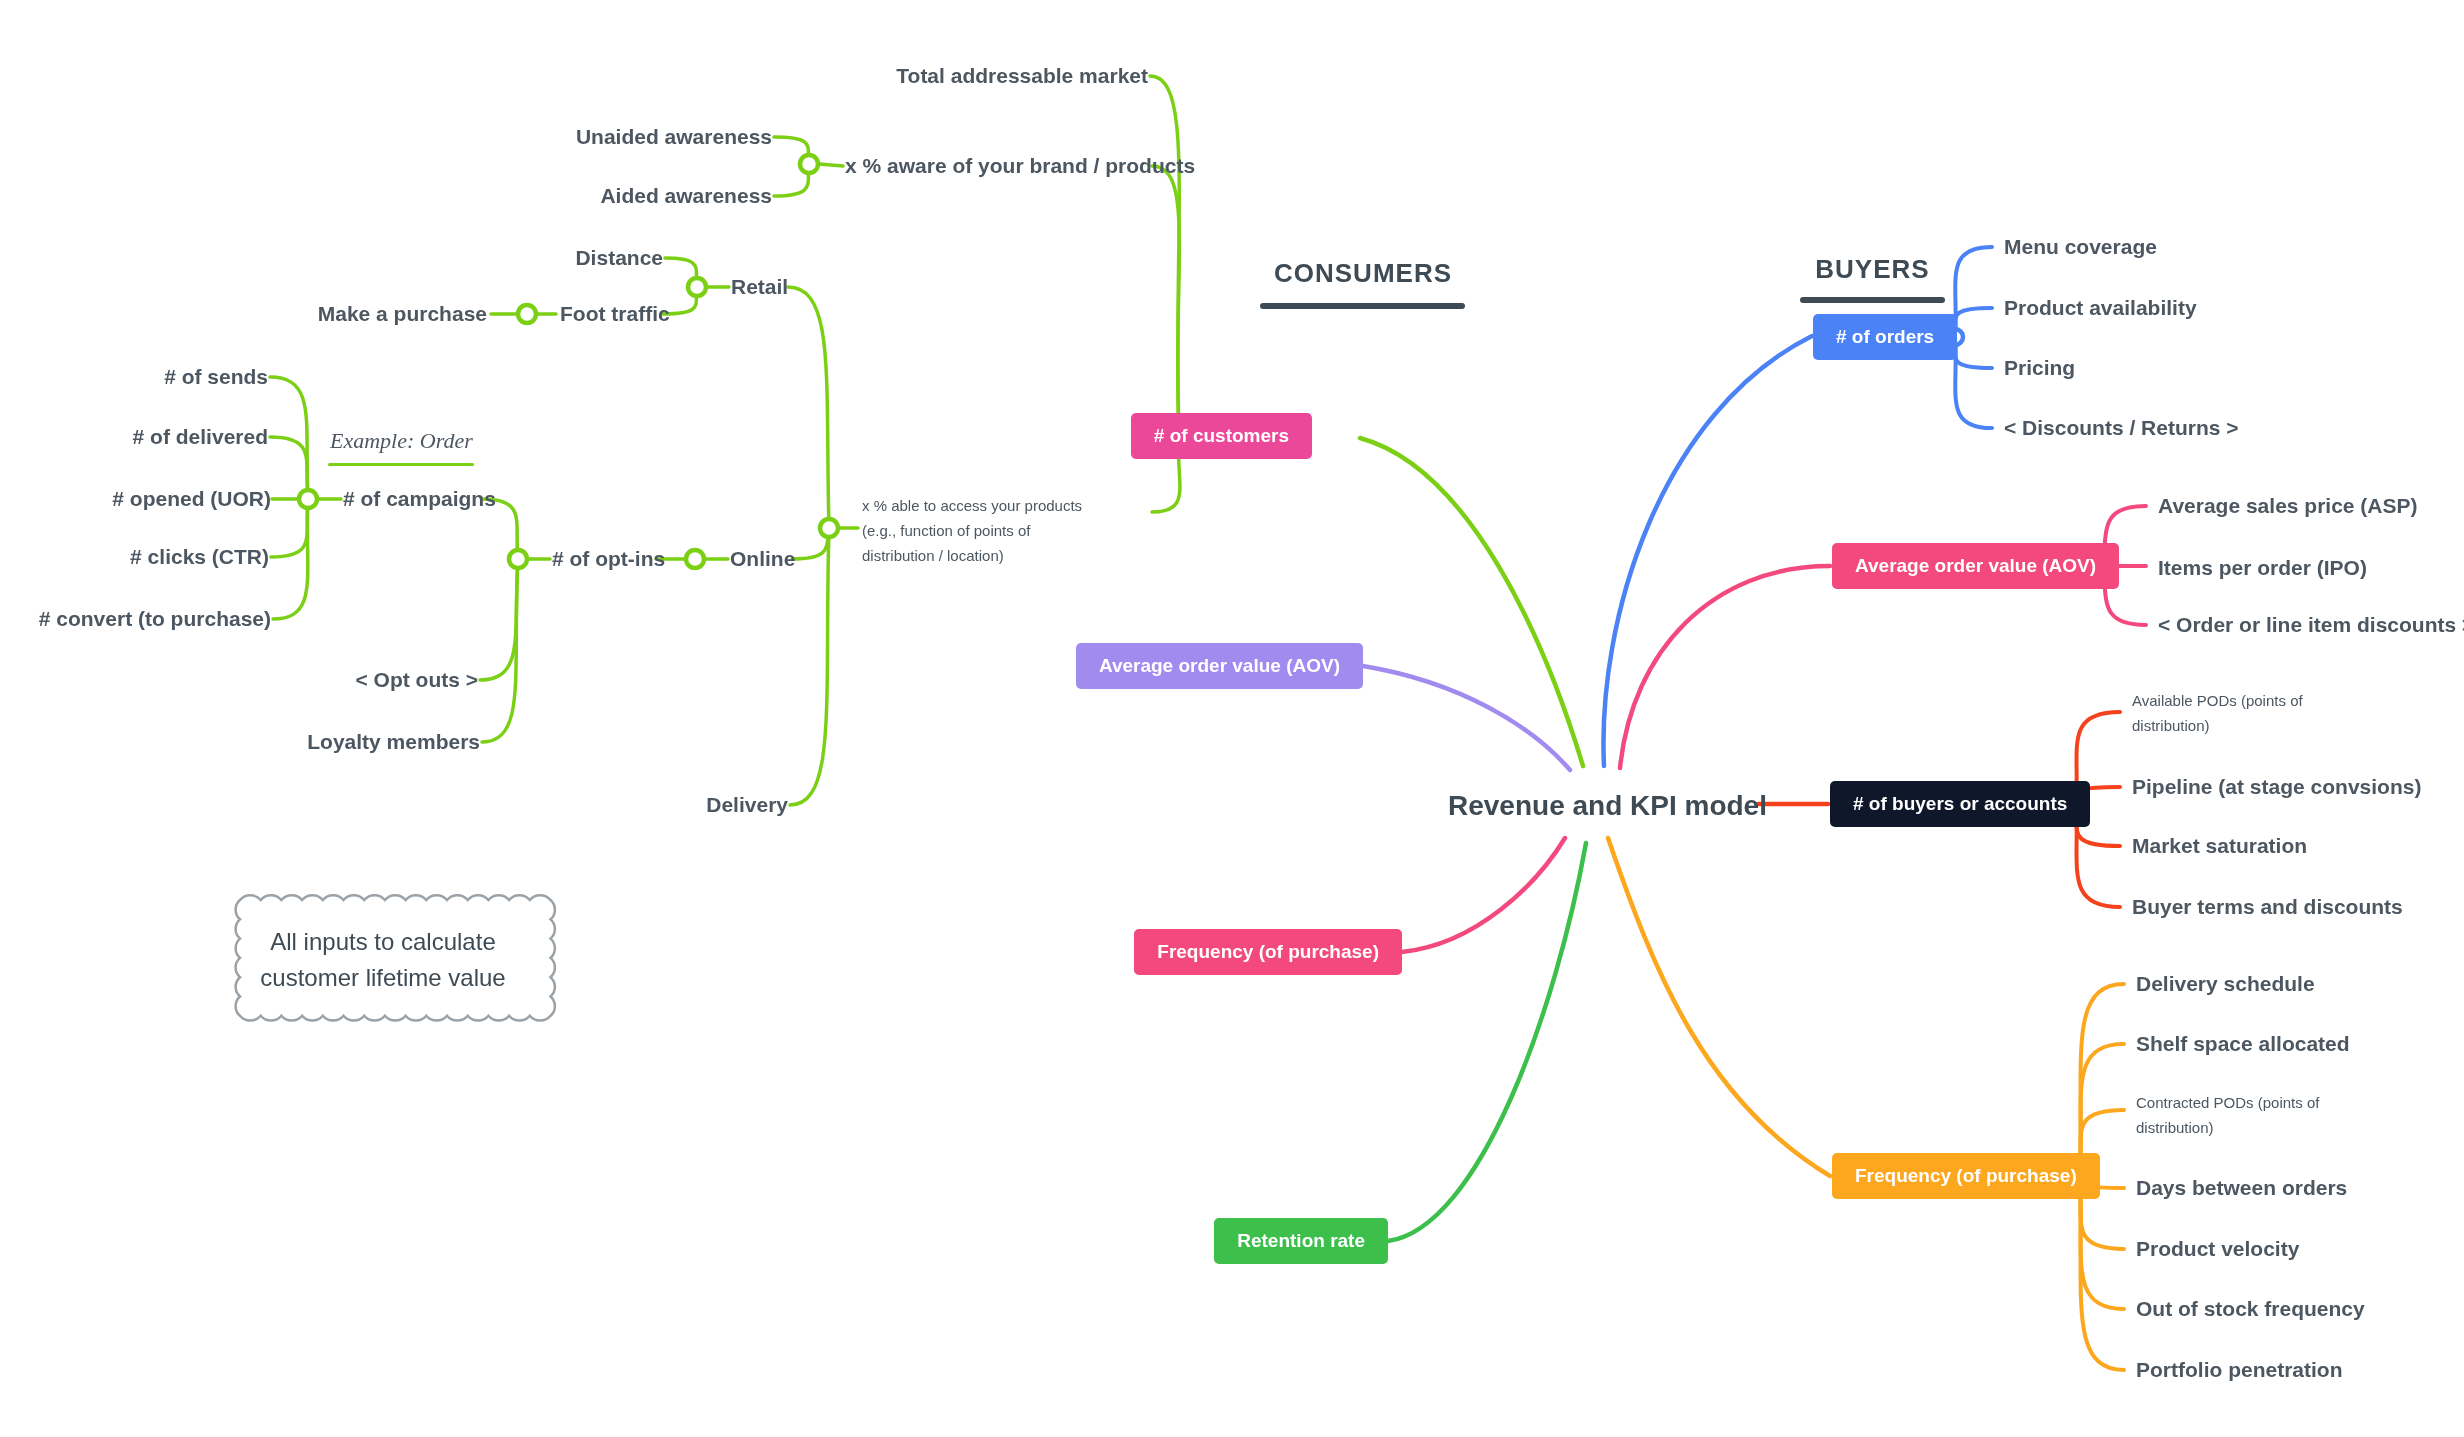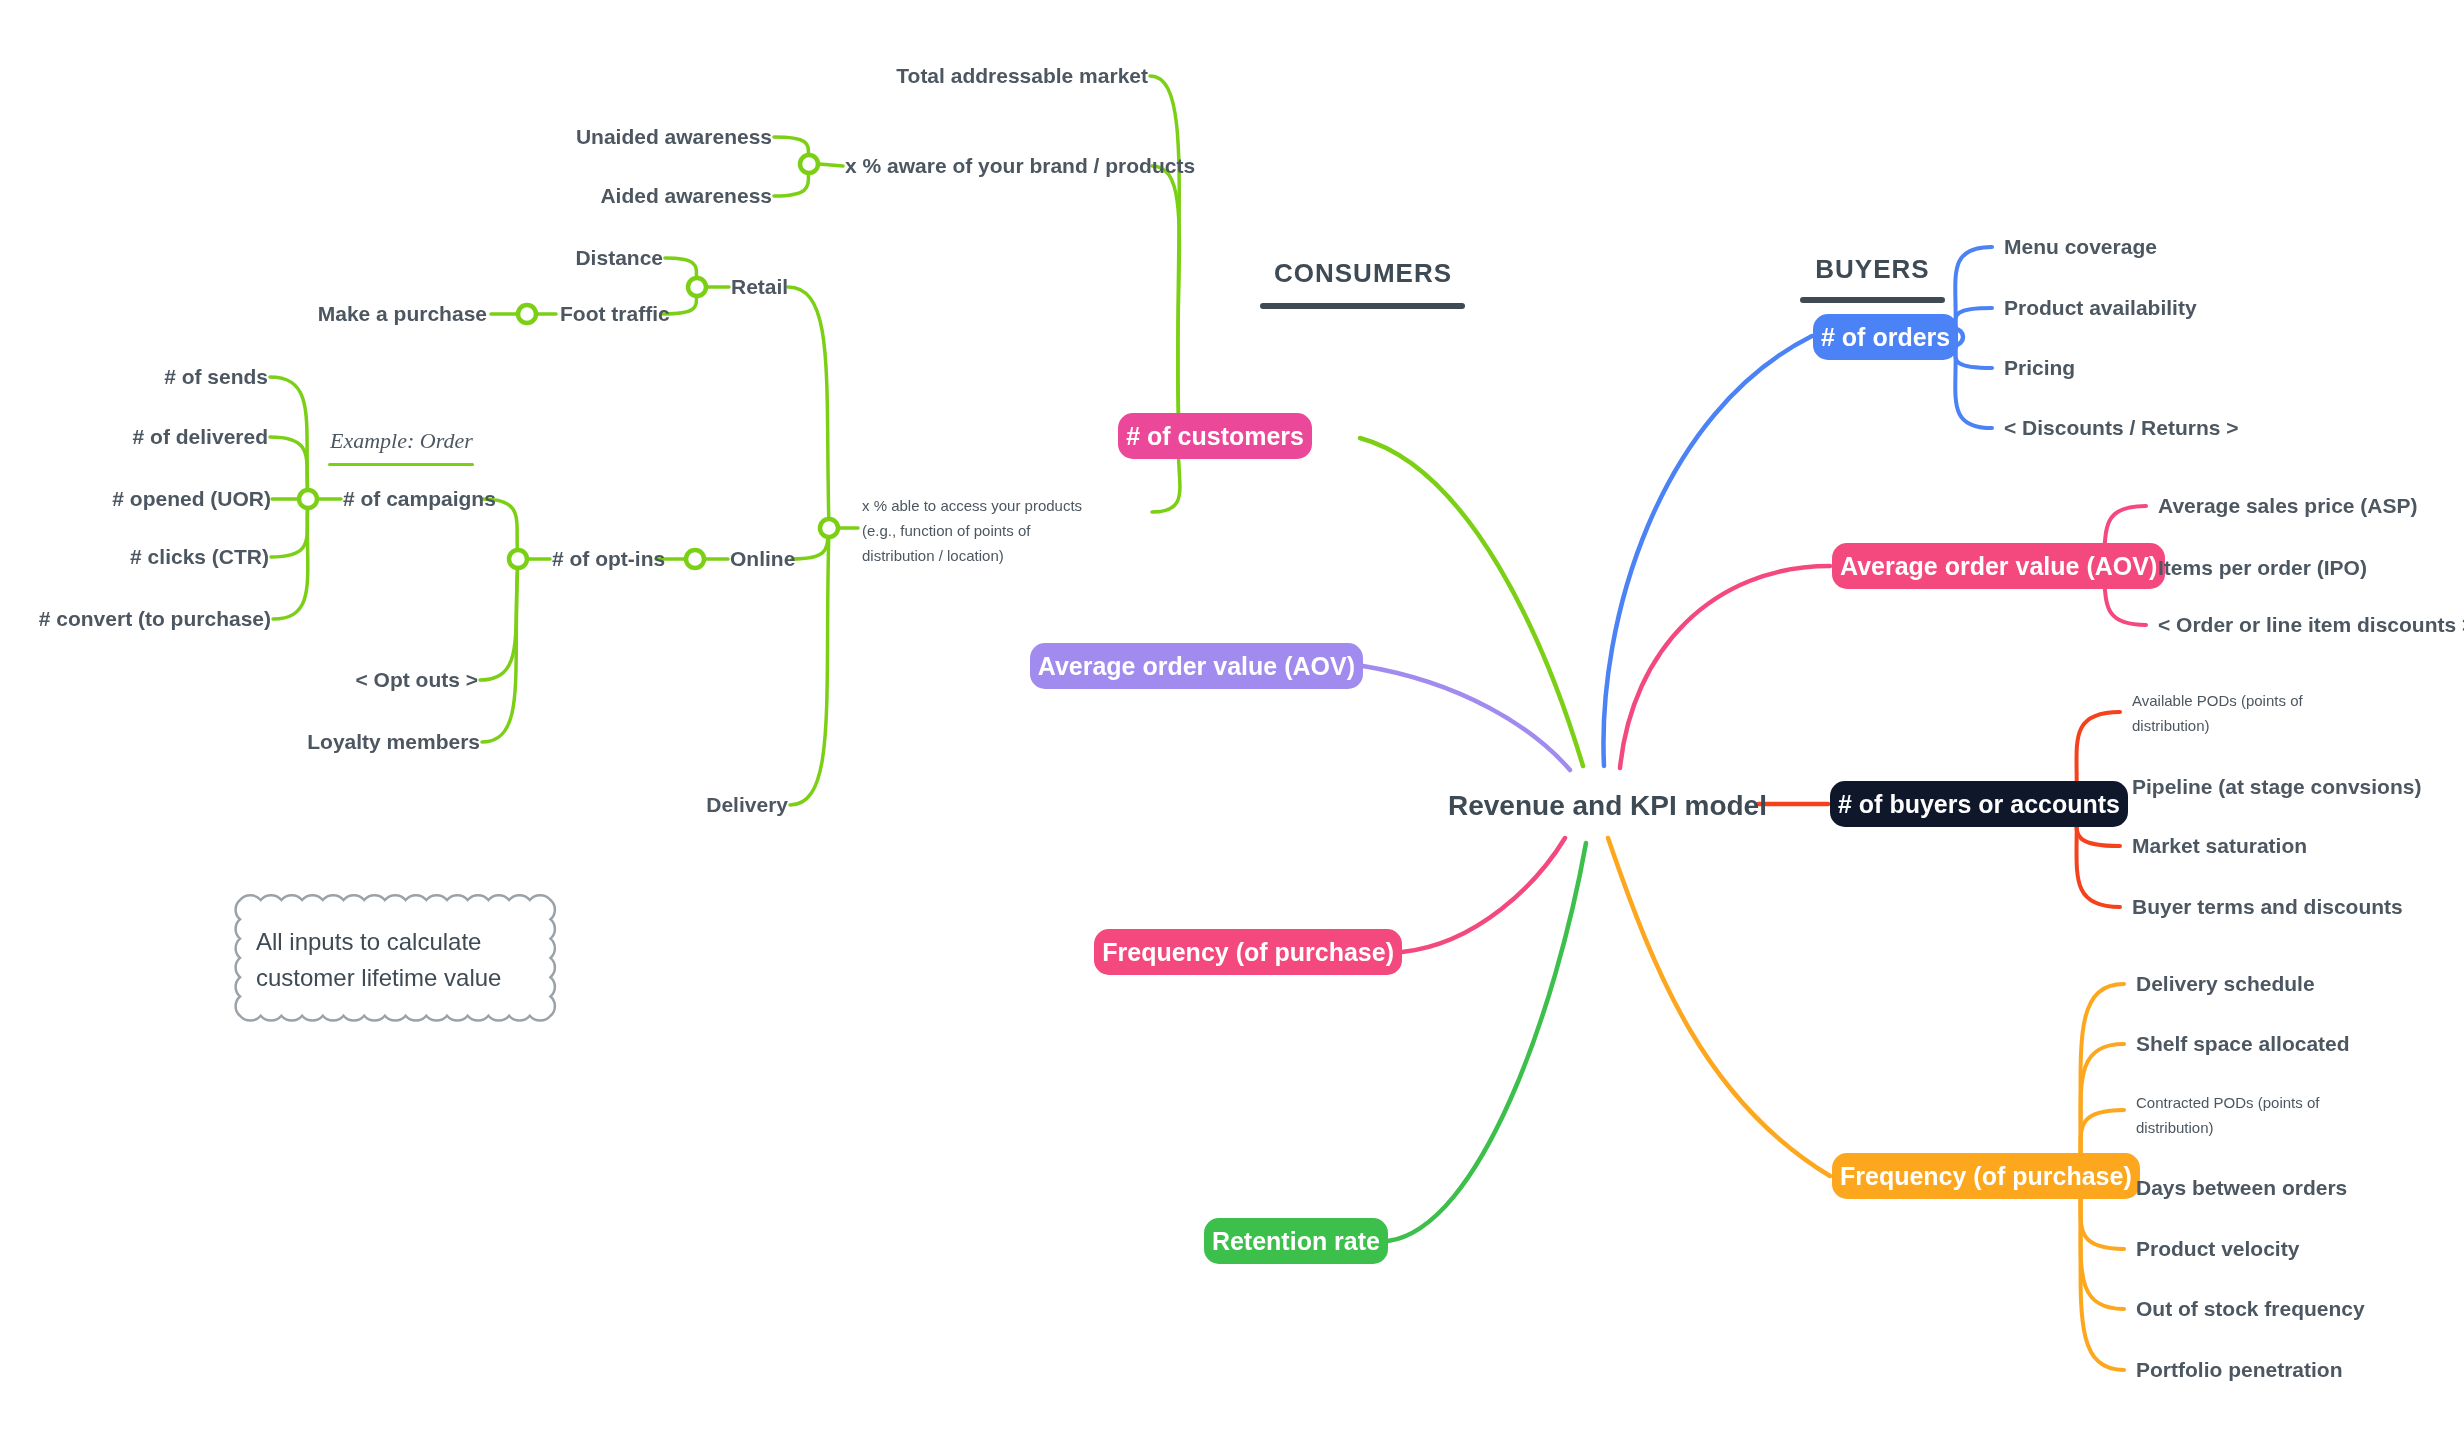--- a/index.html
+++ b/index.html
@@ -22,40 +22,40 @@
   circle.hub{fill:#ffffff;stroke-width:4.5;}
   .leaf{
     position:absolute;transform:translateY(-50%);
     white-space:nowrap;font-size:21px;color:#4d5761;font-weight:bold;
   }
   .leaf.ralign{text-align:right;}
   .block{
     position:absolute;font-size:15px;color:#4d5761;line-height:25px;transform:none;
   }
   .node{
-    position:absolute;height:46px;line-height:46px;border-radius:15px;
-    padding:0 8px;font-size:25px;font-weight:bold;color:#ffffff;white-space:nowrap;
+    position:absolute;height:46px;line-height:46px;border-radius:5px;
+    padding:0 23px;font-size:19px;font-weight:bold;color:#ffffff;white-space:nowrap;
   }
   .map-title{
     position:absolute;left:1448px;top:790px;width:300px;text-align:center;
     font-size:28px;font-weight:bold;color:#3e4a54;white-space:nowrap;
   }
   .section-hdr{
     position:absolute;text-align:center;font-size:26px;font-weight:bold;
     letter-spacing:1px;color:#3e4a54;
   }
   .hdr-bar{position:absolute;height:6px;border-radius:3px;background:#3e4a54;}
   .example-label{
     position:absolute;left:330px;top:428px;font-family:"Liberation Serif", serif;
     font-style:italic;font-size:22px;color:#4d5761;white-space:nowrap;
   }
   .example-underline{position:absolute;left:328px;top:463px;width:146px;height:3px;background:#7bd015;border-radius:2px;}
   .cloud-text{
-    position:absolute;left:256px;top:900px;width:310px;padding-top:24px;
-    font-size:24px;line-height:36px;color:#3e4a54;
+    position:absolute;left:228px;top:900px;width:310px;padding-top:24px;
+    text-align:center;font-size:24px;line-height:36px;color:#3e4a54;
   }
   #cloud-path{fill:#ffffff;stroke:#9aa2a8;stroke-width:2.5;}
 </style>
 </head>
 <body>
 
 <svg class="wire" viewBox="0 0 2464 1437">
 
   <g class="lg">
 

